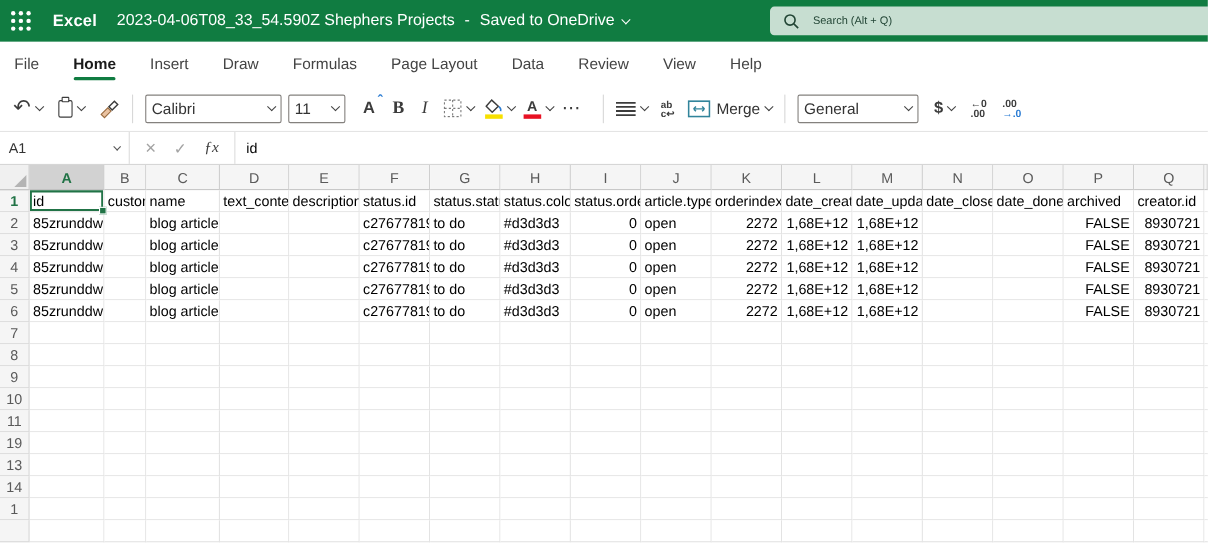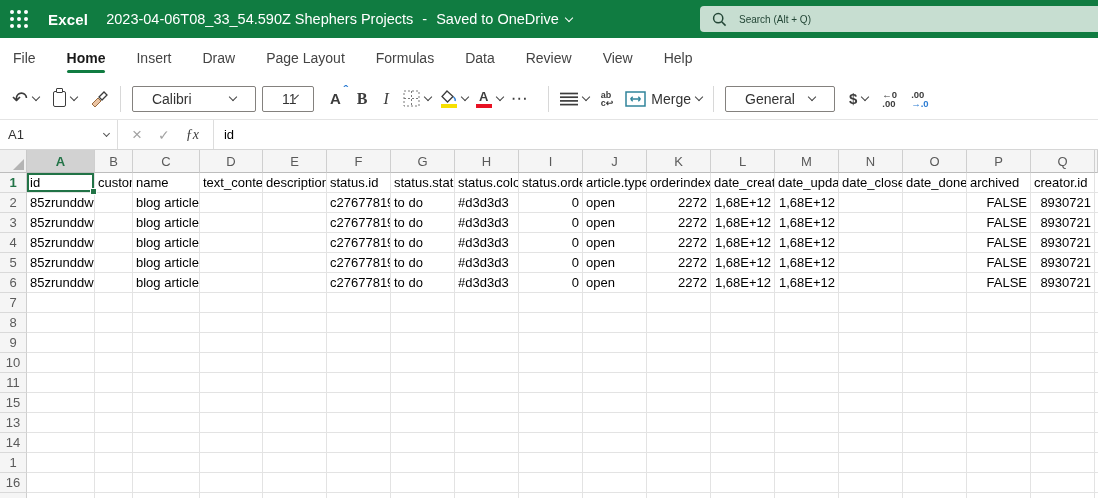--- a/index.html
+++ b/index.html
@@ -38,21 +38,21 @@
   .toolbar { position:absolute; top:78px; left:0; width:1098px; height:42px;
     background:#fff; border-bottom:1px solid #E4E4E4; display:flex;
     align-items:center; padding-left:12px; color:#3C3C3C; }
   .tbtn { display:flex; align-items:center; gap:5px; cursor:pointer; }
   .tdiv { width:1px; height:26px; background:#D8D8D8; margin:0 11px; }
   .undo-g { font-size:19px; line-height:19px; color:#3C3C3C; }
   .clip { width:13px; height:16px; border:1.4px solid #3C3C3C; border-radius:2px; position:relative; }
   .clip::before { content:''; position:absolute; top:-3.5px; left:2.2px; width:5px; height:3px;
     background:#fff; border:1.4px solid #3C3C3C; border-radius:1px; }
   .ddl { border:1px solid #84817E; border-radius:2px; height:26px; display:flex;
-    align-items:center; padding:0 19px; font-size:14px; color:#333; cursor:pointer; }
+    align-items:center; padding:0 5px; font-size:14px; color:#333; cursor:pointer; }
   .ddl .chev { margin-left:auto; color:#444; }
   .bi-b { font-size:16px; font-weight:bold; font-family:"Liberation Serif",serif; cursor:pointer; }
   .bi-i { font-size:16px; font-style:italic; font-family:"Liberation Serif",serif; cursor:pointer; }
   .grow-a { font-size:15px; font-weight:bold; position:relative; cursor:pointer; }
   .grow-a .caret { position:absolute; top:-7px; right:-7px; color:#2B7CD3; font-size:13px; font-weight:bold; }
   .stack { display:flex; flex-direction:column; align-items:center; gap:1px; cursor:pointer; }
   .swatch { width:16px; height:4px; }
   .fc-a { font-size:13px; font-weight:bold; line-height:13px; }
   .more { font-size:17px; letter-spacing:1px; cursor:pointer; }
   .wrap-ic { display:flex; flex-direction:column; font-size:9px; line-height:8px;
@@ -137,22 +137,22 @@
     </span>
     <span class="ph">Search (Alt + Q)</span>
   </div>
 </div>
 
 <div class="menubar">
     <div class="menu-item">File</div>
     <div class="menu-item active">Home</div>
     <div class="menu-item">Insert</div>
     <div class="menu-item">Draw</div>
+    <div class="menu-item">Formulas</div>
     <div class="menu-item">Page Layout</div>
-    <div class="menu-item">Formulas</div>
     <div class="menu-item">Data</div>
     <div class="menu-item">Review</div>
     <div class="menu-item">View</div>
     <div class="menu-item">Help</div>
   </div>
 
 <div class="toolbar">
   <div class="tbtn mr14">
     <span class="undo-g">↶</span>
     <span class="chev" style="color:#444"></span>
@@ -518,21 +518,21 @@
         <div class="cell" style="width: 64px;"></div>
         <div class="cell" style="width: 64px;"></div>
         <div class="cell" style="width: 64px;"></div>
         <div class="cell" style="width: 64px;"></div>
         <div class="cell" style="width: 64px;"></div>
         <div class="cell" style="width: 64px;"></div>
         <div class="cell" style="width: 64px;"></div>
         <div class="cell fillc"></div>
       </div>
       <div class="grow">
-        <div class="rowh">15</div>
+        <div class="rowh">19</div>
         <div class="cell" style="width: 68px;"></div>
         <div class="cell" style="width: 38px;"></div>
         <div class="cell" style="width: 67px;"></div>
         <div class="cell" style="width: 63px;"></div>
         <div class="cell" style="width: 64px;"></div>
         <div class="cell" style="width: 64px;"></div>
         <div class="cell" style="width: 64px;"></div>
         <div class="cell" style="width: 64px;"></div>
         <div class="cell" style="width: 64px;"></div>
         <div class="cell" style="width: 64px;"></div>
@@ -582,41 +582,20 @@
         <div class="cell" style="width: 64px;"></div>
         <div class="cell" style="width: 64px;"></div>
         <div class="cell" style="width: 64px;"></div>
         <div class="cell" style="width: 64px;"></div>
         <div class="cell" style="width: 64px;"></div>
         <div class="cell" style="width: 64px;"></div>
         <div class="cell fillc"></div>
       </div>
       <div class="grow">
         <div class="rowh">1</div>
-        <div class="cell" style="width: 68px;"></div>
-        <div class="cell" style="width: 38px;"></div>
-        <div class="cell" style="width: 67px;"></div>
-        <div class="cell" style="width: 63px;"></div>
-        <div class="cell" style="width: 64px;"></div>
-        <div class="cell" style="width: 64px;"></div>
-        <div class="cell" style="width: 64px;"></div>
-        <div class="cell" style="width: 64px;"></div>
-        <div class="cell" style="width: 64px;"></div>
-        <div class="cell" style="width: 64px;"></div>
-        <div class="cell" style="width: 64px;"></div>
-        <div class="cell" style="width: 64px;"></div>
-        <div class="cell" style="width: 64px;"></div>
-        <div class="cell" style="width: 64px;"></div>
-        <div class="cell" style="width: 64px;"></div>
-        <div class="cell" style="width: 64px;"></div>
-        <div class="cell" style="width: 64px;"></div>
-        <div class="cell fillc"></div>
-      </div>
-      <div class="grow">
-        <div class="rowh">16</div>
         <div class="cell" style="width: 68px;"></div>
         <div class="cell" style="width: 38px;"></div>
         <div class="cell" style="width: 67px;"></div>
         <div class="cell" style="width: 63px;"></div>
         <div class="cell" style="width: 64px;"></div>
         <div class="cell" style="width: 64px;"></div>
         <div class="cell" style="width: 64px;"></div>
         <div class="cell" style="width: 64px;"></div>
         <div class="cell" style="width: 64px;"></div>
         <div class="cell" style="width: 64px;"></div>

